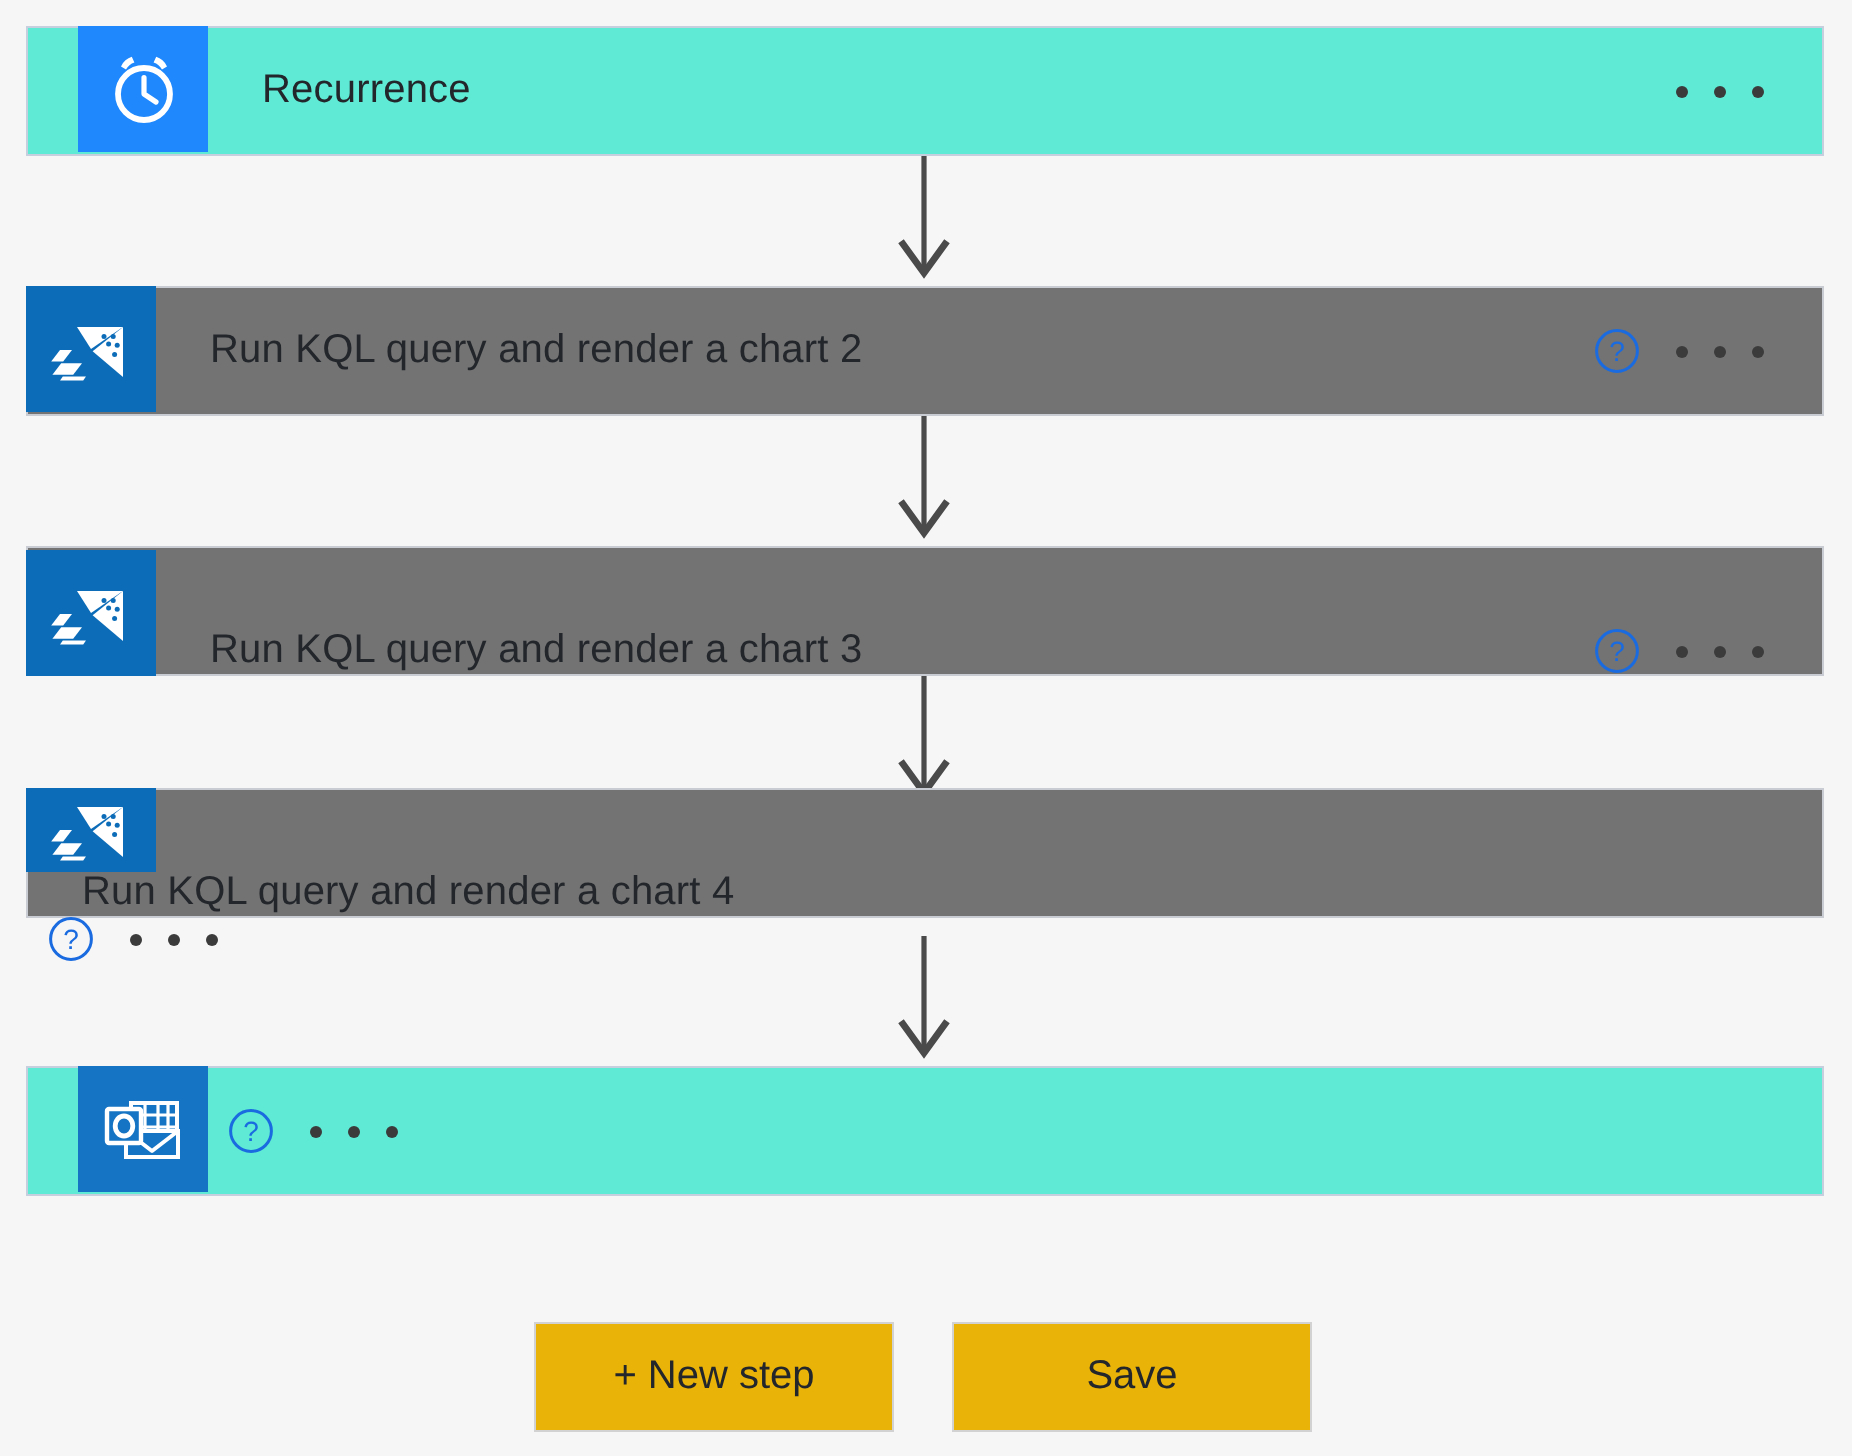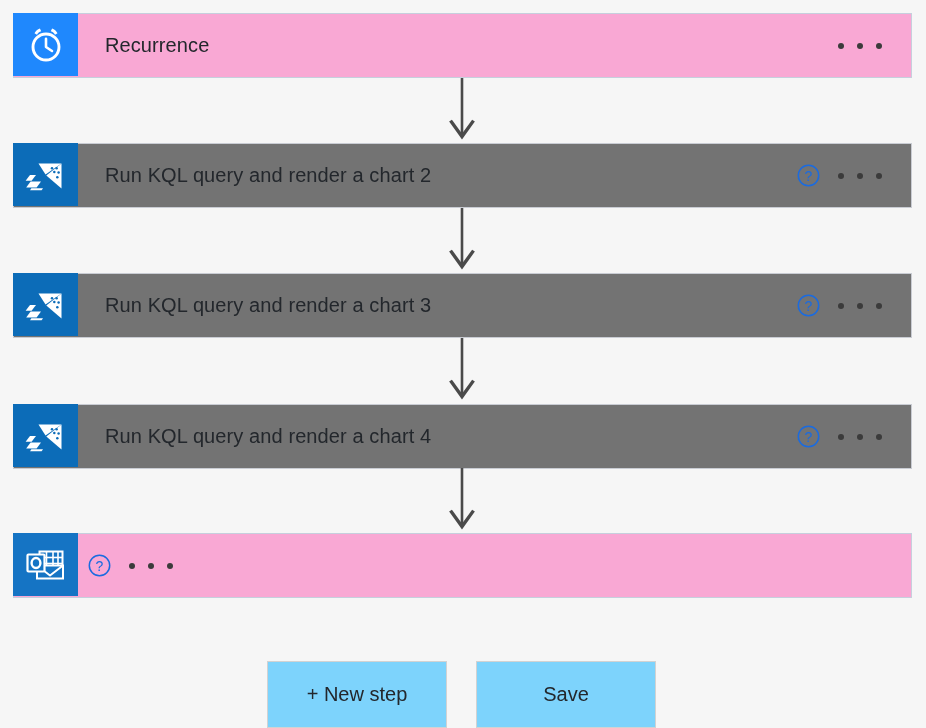--- a/index.html
+++ b/index.html
@@ -30,22 +30,23 @@
     left: 13px;
     width: 899px;
     height: 65px;
     box-sizing: border-box;
     border: 1px solid #c9ccd3;
     display: flex;
     align-items: stretch;
     background: #737373;
   }
   .card.blue {
-    background: #f9a8d4;
+    background: #5eead4;
     border-color: #c6cfdd;
+    padding-left: 26px;
   }
 
   .card-icon {
     width: 65px;
     min-width: 65px;
     height: 100%;
     margin: -1px 0 -1px -1px;
     display: flex;
     align-items: center;
     justify-content: center;
@@ -107,22 +108,22 @@
   
   .btn-bar {
     position: absolute;
     left: 267px;
     top: 661px;
     display: flex;
     gap: 29px;
   }
   .btn {
     box-sizing: border-box;
-    height: 67px;
-    background: #7dd3fc;
+    height: 55px;
+    background: #eab308;
     border: 1px solid #d2d2d2;
     font-family: "Liberation Sans", "DejaVu Sans", sans-serif;
     font-size: 20px;
     color: #23272c;
     display: flex;
     align-items: center;
     justify-content: center;
     cursor: pointer;
     padding: 0;
   }
@@ -187,21 +188,21 @@
           <i></i>
         </div>
       </div>
     </div>
     <div class="connector" style="top: 208px;">
       <svg width="30" height="65" viewBox="0 0 30 65" aria-hidden="true">
         <line x1="15" y1="0" x2="15" y2="58" stroke="#4a4a4a" stroke-width="2.6"></line>
         <path d="M4.5 44 L15 58.5 L25.5 44" fill="none" stroke="#4a4a4a" stroke-width="3.4" stroke-linecap="square" stroke-linejoin="miter"></path>
       </svg>
     </div>
-    <div class="card" style="top: 273px;">
+    <div class="card" style="top: 273px; align-items: flex-end;">
       <div class="card-icon ">
         <svg width="42" height="42" viewBox="0 0 42 42" aria-hidden="true">
           <path d="M13.5 9.5 L36.5 9.5 L20.5 20.5 Z" fill="#ffffff"></path>
           <path d="M36.5 9.5 L36.5 34.5 L21.3 21.6 Z" fill="#ffffff"></path>
           <circle cx="27.0" cy="14.2" r="1.25" fill="#0c6cb8"></circle>
           <circle cx="31.6" cy="14.2" r="1.25" fill="#0c6cb8"></circle>
           <circle cx="29.3" cy="18.0" r="1.25" fill="#0c6cb8"></circle>
           <circle cx="33.6" cy="18.6" r="1.25" fill="#0c6cb8"></circle>
           <circle cx="32.3" cy="23.2" r="1.25" fill="#0c6cb8"></circle>
           <path d="M5.0 21.0 L11.0 21.0 L6.6 26.8 L0.6 26.8 Z" fill="#ffffff"></path>
@@ -223,21 +224,21 @@
           <i></i>
         </div>
       </div>
     </div>
     <div class="connector" style="top: 338px;">
       <svg width="30" height="65" viewBox="0 0 30 65" aria-hidden="true">
         <line x1="15" y1="0" x2="15" y2="58" stroke="#4a4a4a" stroke-width="2.6"></line>
         <path d="M4.5 44 L15 58.5 L25.5 44" fill="none" stroke="#4a4a4a" stroke-width="3.4" stroke-linecap="square" stroke-linejoin="miter"></path>
       </svg>
     </div>
-    <div class="card" style="top: 404px;">
+    <div class="card" style="top: 394px; flex-direction: column;">
       <div class="card-icon ">
         <svg width="42" height="42" viewBox="0 0 42 42" aria-hidden="true">
           <path d="M13.5 9.5 L36.5 9.5 L20.5 20.5 Z" fill="#ffffff"></path>
           <path d="M36.5 9.5 L36.5 34.5 L21.3 21.6 Z" fill="#ffffff"></path>
           <circle cx="27.0" cy="14.2" r="1.25" fill="#0c6cb8"></circle>
           <circle cx="31.6" cy="14.2" r="1.25" fill="#0c6cb8"></circle>
           <circle cx="29.3" cy="18.0" r="1.25" fill="#0c6cb8"></circle>
           <circle cx="33.6" cy="18.6" r="1.25" fill="#0c6cb8"></circle>
           <circle cx="32.3" cy="23.2" r="1.25" fill="#0c6cb8"></circle>
           <path d="M5.0 21.0 L11.0 21.0 L6.6 26.8 L0.6 26.8 Z" fill="#ffffff"></path>

